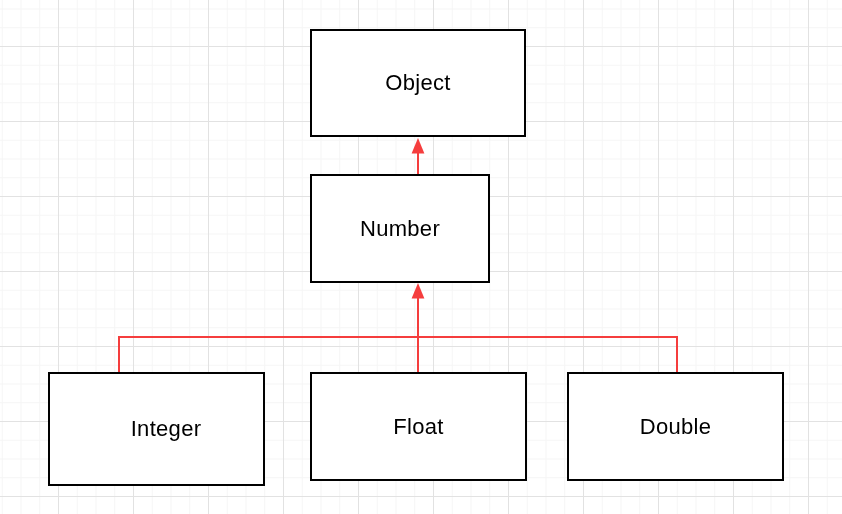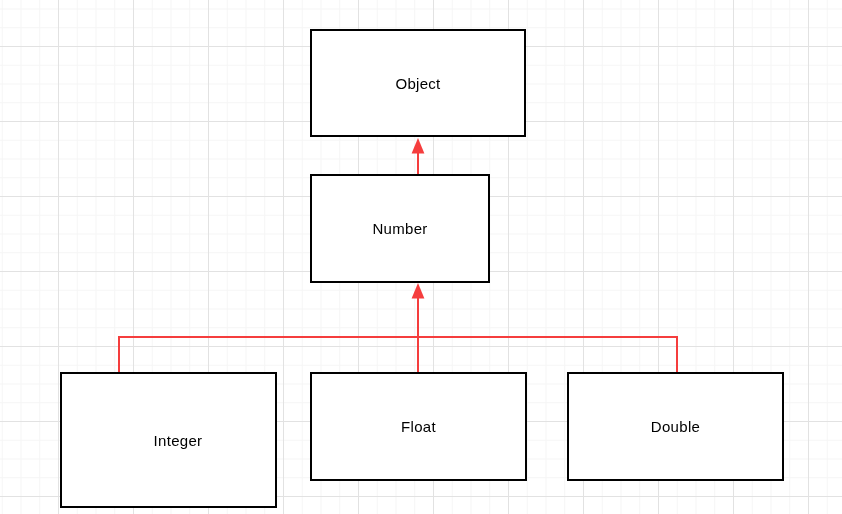--- a/index.html
+++ b/index.html
@@ -34,28 +34,28 @@
   svg.edges .head{fill:var(--edge);stroke:none;}
   .node{
     position:absolute;
     box-sizing:border-box;
     background:var(--node-fill);
     border:2px solid var(--node-border);
     display:flex;align-items:center;justify-content:center;
     z-index:2;
   }
   .node .label{
-    font-size:15px;
+    font-size:22px;
     color:var(--text);
     letter-spacing:0.3px;
     white-space:nowrap;
   }
   .node-object{left:310px;top:29px;width:216px;height:108px;}
   .node-number{left:310px;top:174px;width:180px;height:109px;}
-  .node-integer{left:60px;top:372px;width:217px;height:136px;padding-left:19px;}
+  .node-integer{left:48px;top:372px;width:217px;height:114px;padding-left:19px;}
   .node-float{left:310px;top:372px;width:217px;height:109px;}
   .node-double{left:567px;top:372px;width:217px;height:109px;}
 </style>
 </head>
 <body>
 
 <div class="canvas">
 
   <svg class="edges">
 

